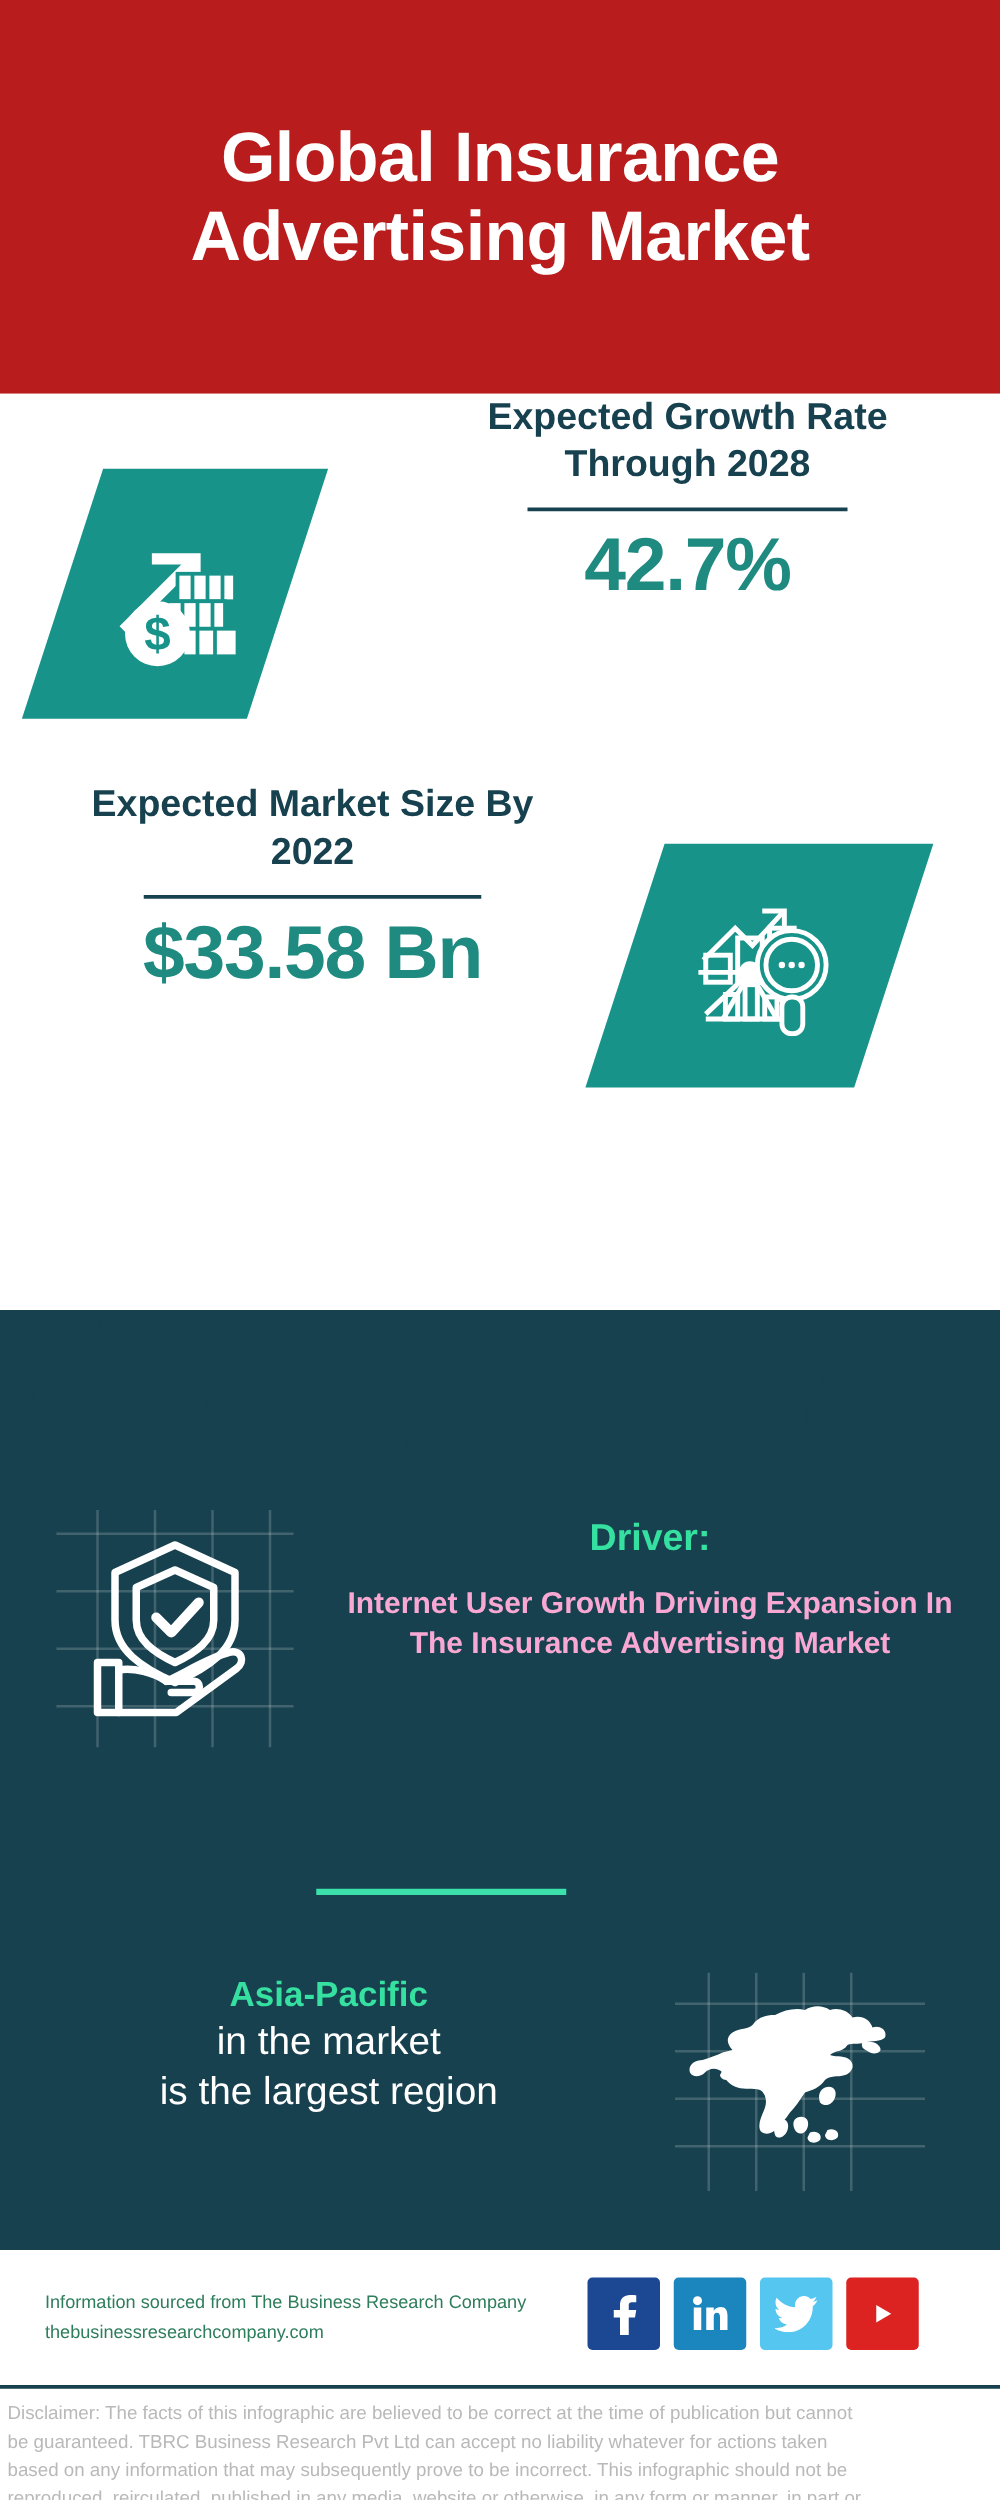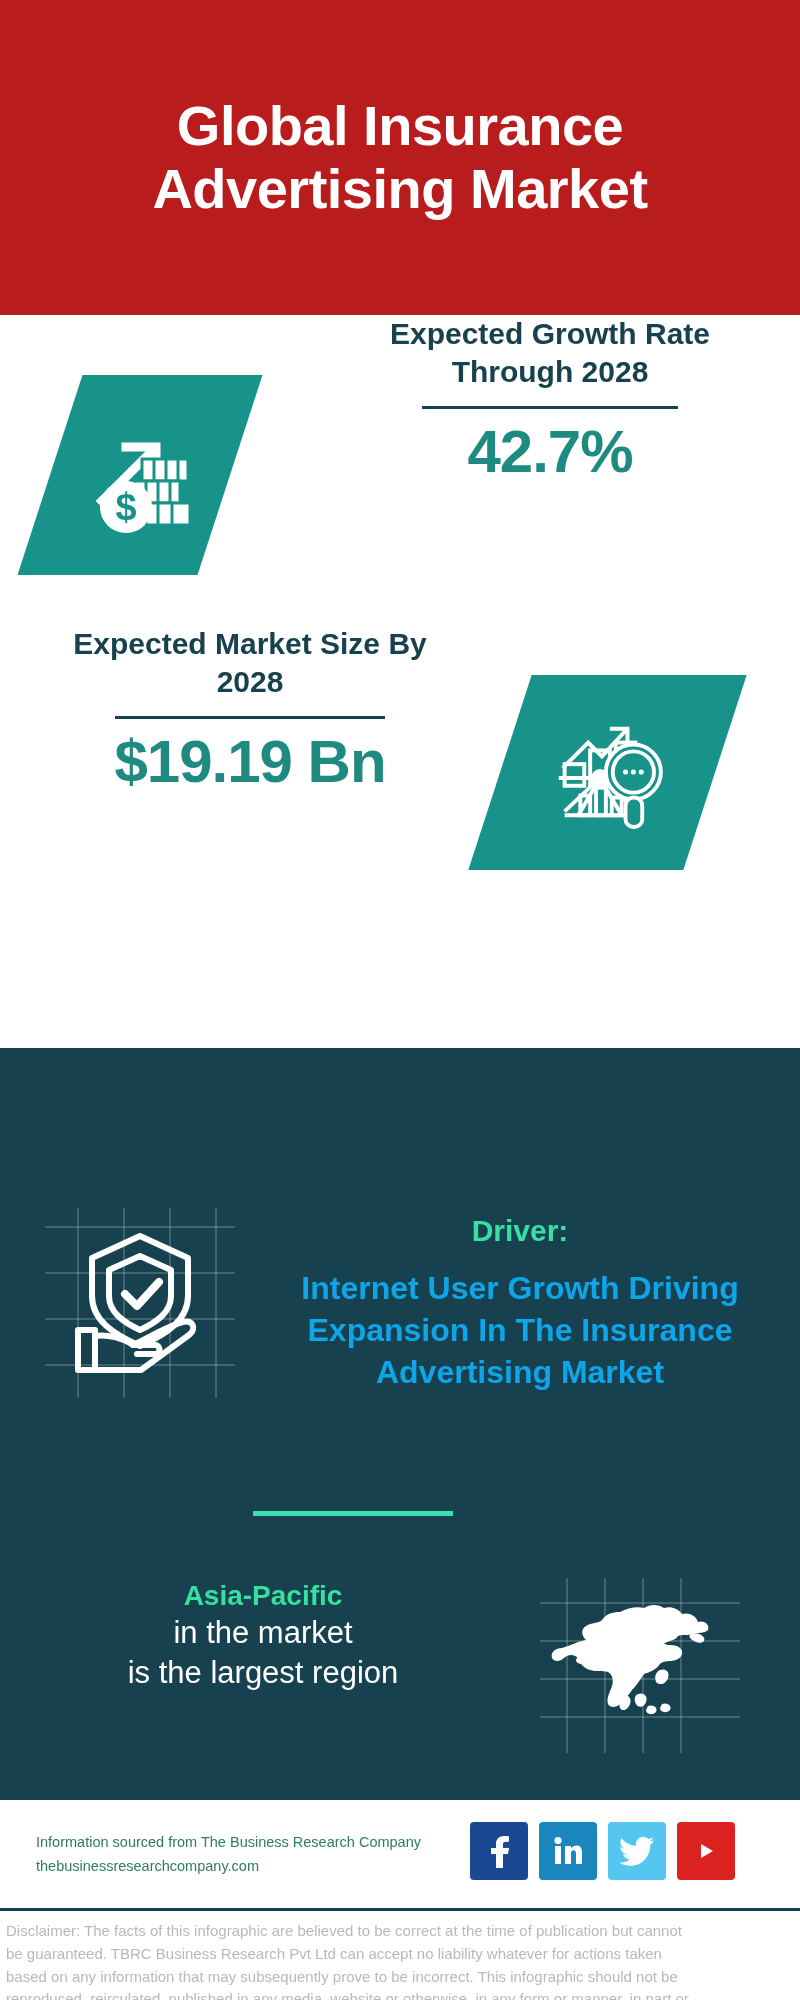--- a/index.html
+++ b/index.html
@@ -72,21 +72,21 @@
   .grid-box { position:absolute; overflow:hidden; }
   .grid-box .gline { position:absolute; background:rgba(255,255,255,0.18); }
 
   
   #driver-icon-wrap { left:45px; top:160px; width:190px; height:190px; }
   #driver-text { position:absolute; left:270px; top:165px; width:500px; text-align:center; }
   .driver-head {
     color:#35e0a1; font-size:30px; font-weight:bold; line-height:1.2; margin-bottom:18px;
   }
   .driver-body {
-    color:#0ea5e9; font-size:32px; font-weight:bold; line-height:1.32;
+    color:#f9a8d4; font-size:24px; font-weight:bold; line-height:1.32;
   }
 
   .mint-divider {
     position:absolute; left:253px; top:463px; width:200px; height:5px;
     background:#3ce0ab;
   }
 
   
   #region-text { position:absolute; left:28px; top:530px; width:470px; text-align:center; }
   .region-name { color:#35e0a1; font-size:28px; font-weight:bold; line-height:1.25; }
@@ -153,23 +153,23 @@
     </svg>
   </div>
 
   <div class="stat-block" id="block-growth">
     <div class="stat-label">Expected Growth Rate Through 2028</div>
     <div class="stat-rule"></div>
     <div class="stat-value">42.7%</div>
   </div>
 
   <div class="stat-block" id="block-size">
-    <div class="stat-label">Expected Market Size By 2028</div>
+    <div class="stat-label">Expected Market Size By 2022</div>
     <div class="stat-rule"></div>
-    <div class="stat-value">$19.19 Bn</div>
+    <div class="stat-value">$33.58 Bn</div>
   </div>
 
   <div class="para" id="para-size">
     <svg width="118" height="112" viewBox="0 0 120 114" fill="none" stroke="#ffffff" stroke-width="4">
 
       <path d="M14 52 L40 26 L54 40 L78 14"></path>
       <path d="M62 12 H80 V30"></path>
 
       <rect x="16" y="48" width="20" height="22"></rect>
       <rect x="42" y="34" width="20" height="36"></rect>

